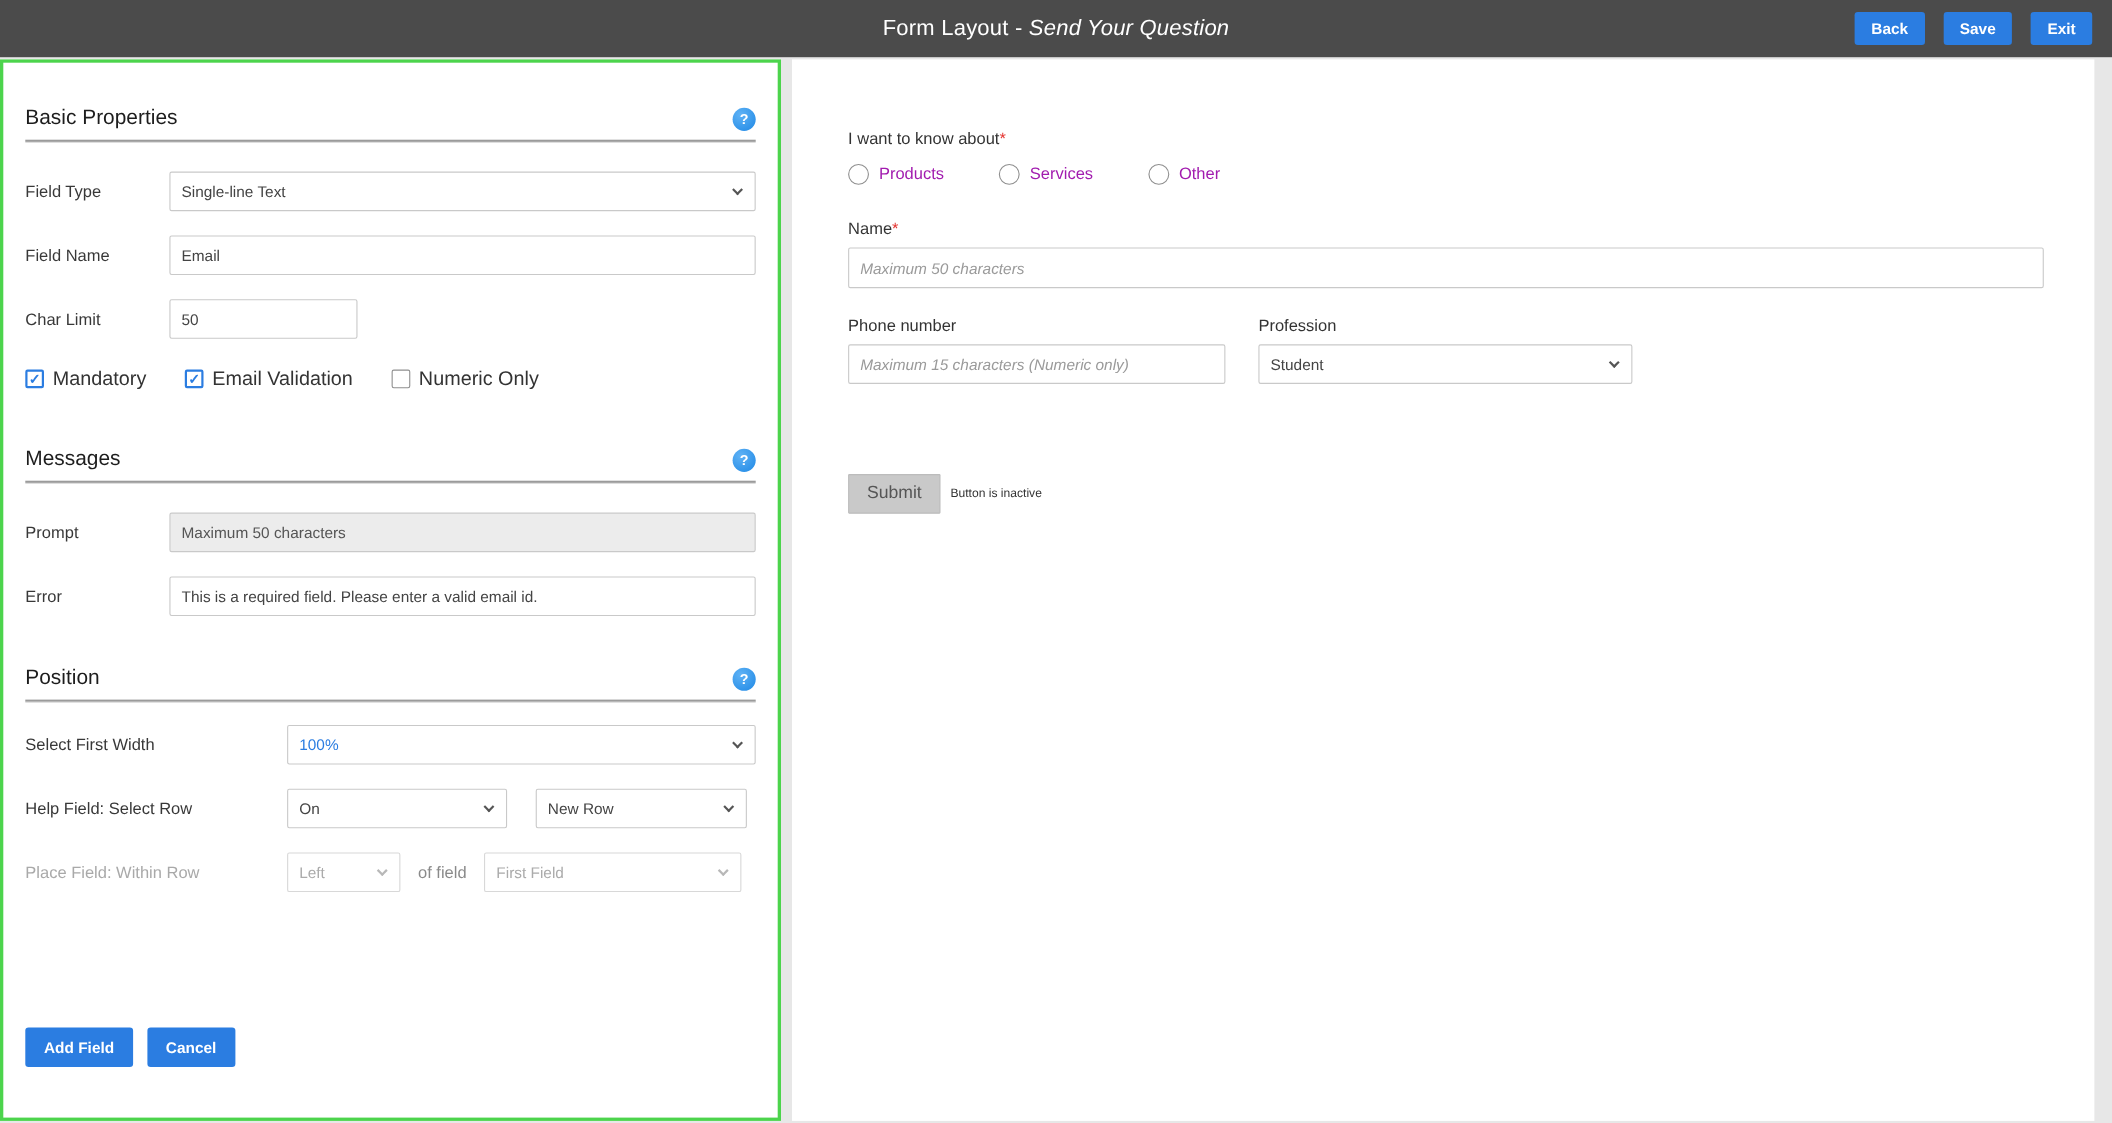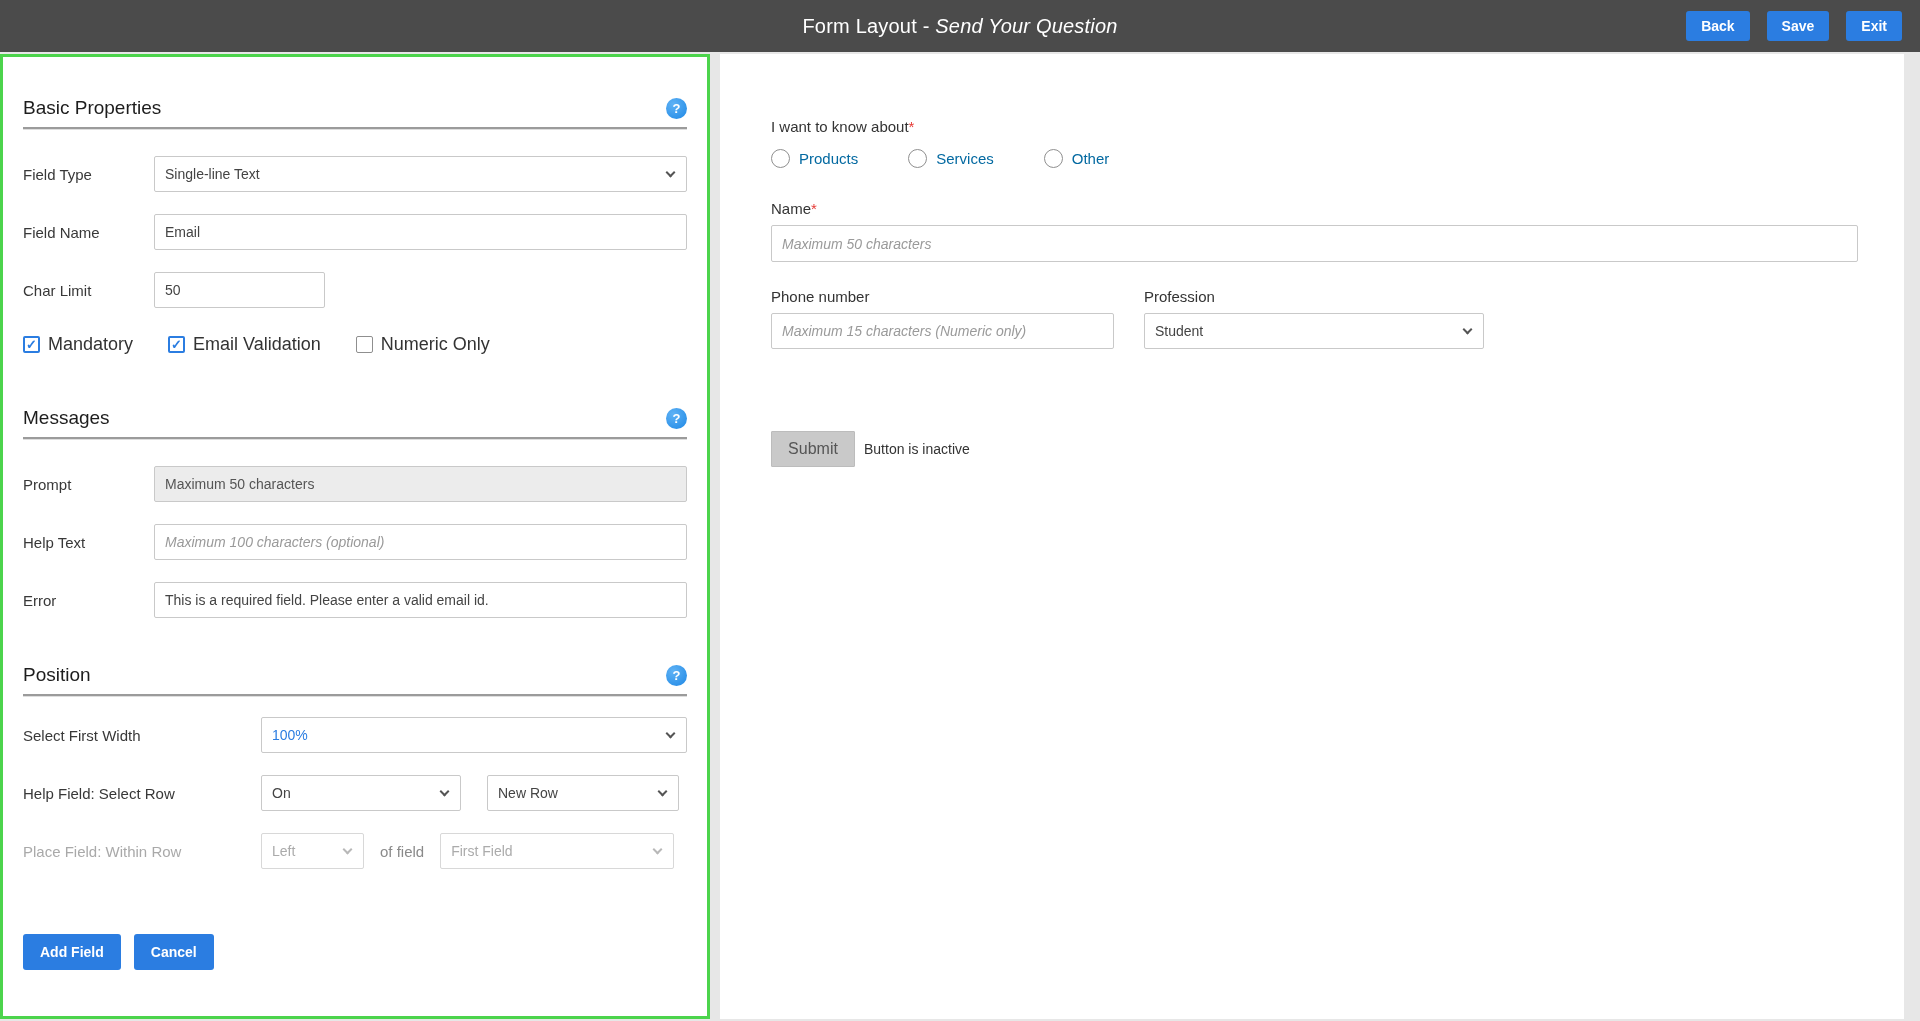--- a/index.html
+++ b/index.html
@@ -93,36 +93,36 @@
   }
 
   
   .preview-panel {
     position:absolute; left:720px; top:54px; width:1184px; height:965px;
     background:#fff; padding:64px 0 0 51px;
   }
   .pv-label { font-size:15px; color:#333; }
   .req { color:#e53935; }
   .radio-row { display:flex; align-items:center; gap:50px; margin-top:14px; }
-  .radio-group { display:flex; align-items:center; gap:9px; font-size:15px; color:#0369a1; cursor:pointer; }
+  .radio-group { display:flex; align-items:center; gap:9px; font-size:15px; color:#a21caf; cursor:pointer; }
   .radio {
     width:19px; height:19px; flex:none; border:1px solid #8f8f8f; border-radius:50%;
     background:#fff;
   }
   .name-label { margin-top:32px; }
   .name-input { margin-top:8px; width:1087px; height:37px; display:block; }
   .two-col { display:grid; grid-template-columns:343px 340px; gap:8px 30px; margin-top:26px; }
   .two-col .tinput { width:343px; }
   .two-col .select { width:340px; }
   .submit-row { display:flex; align-items:center; gap:9px; margin-top:82px; }
   .submit-btn {
     width:84px; height:36px; background:#c9c9c9; border:1px solid #bcbcbc;
     color:#555; font-size:16px; font-family:inherit; border-radius:1px;
   }
-  .submit-note { font-size:14px; color:#333; }
+  .submit-note { font-size:11px; color:#333; }
 </style>
 </head>
 <body>
 
 <div class="app-header">
   <div class="app-title">
     <span>Form Layout -</span>
     <em>Send Your Question</em>
   </div>
   <div class="header-buttons">
@@ -177,24 +177,20 @@
     <h2>Messages</h2>
     <span class="help-icon">?</span>
   </div>
   <div class="divider"></div>
 
   <div class="frow first">
     <label class="flabel">Prompt</label>
     <input class="tinput grow readonly" readonly="" value="Maximum 50 characters" style="">
   </div>
 
-  <div class="frow">
-    <label class="flabel">Help Text</label>
-    <input class="tinput grow" placeholder="Maximum 100 characters (optional)" style="">
-  </div>
 
   <div class="frow">
     <label class="flabel">Error</label>
     <input class="tinput grow" value="This is a required field. Please enter a valid email id." style="">
   </div>
 
   <div class="section-head mt-pos">
     <h2>Position</h2>
     <span class="help-icon">?</span>
   </div>

